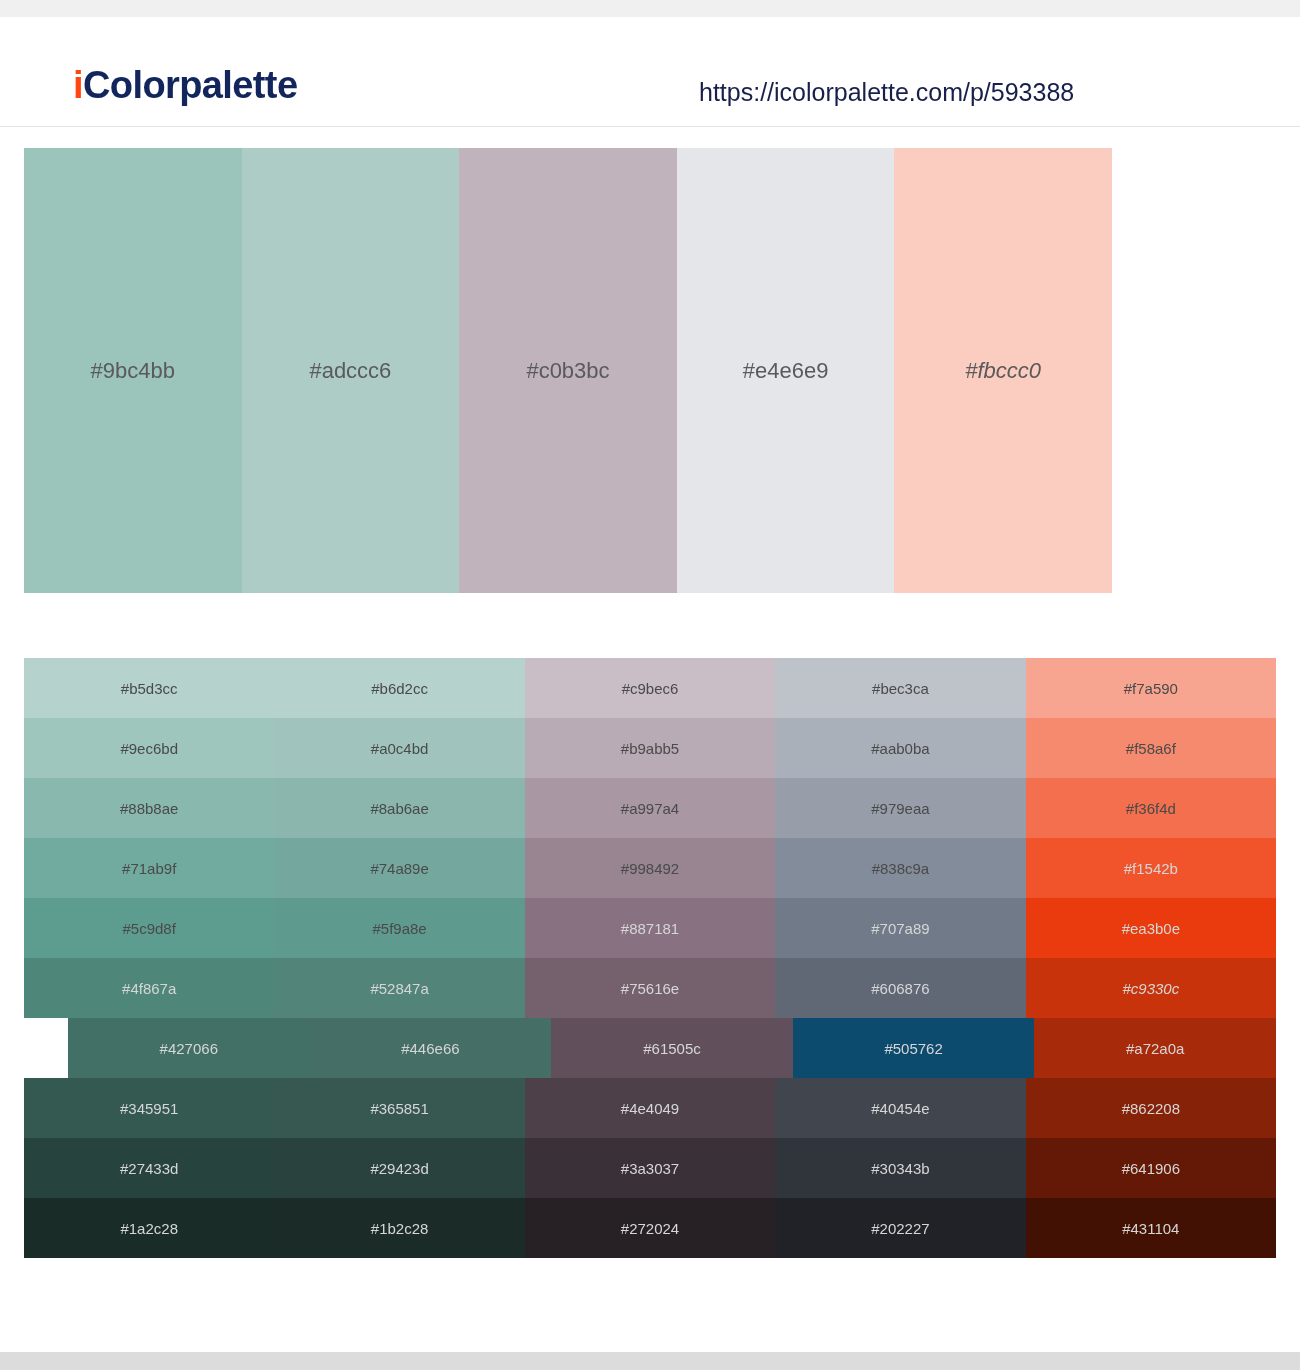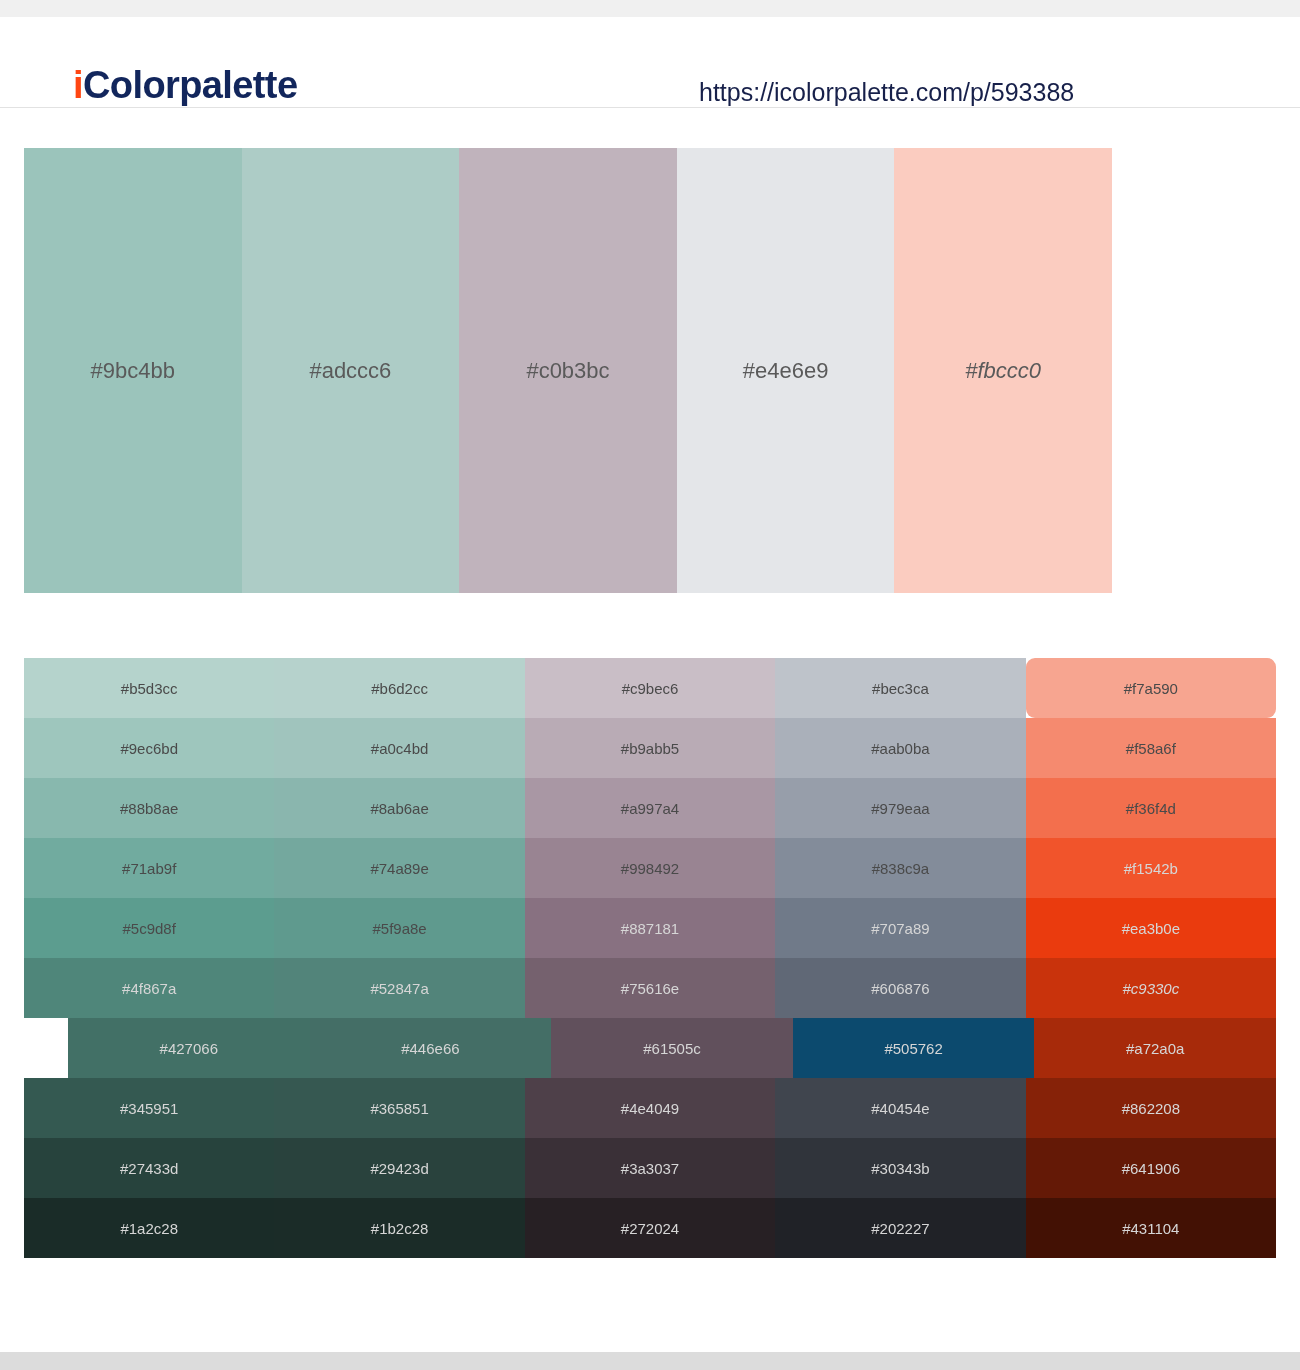--- a/index.html
+++ b/index.html
@@ -17,21 +17,21 @@
   .top-band {
     width: 100%;
     height: 17px;
     background: #f0f0f0;
   }
 
   
   .header {
     position: relative;
     width: 100%;
-    height: 91px;
+    height: 110px;
     background: #ffffff;
     border-bottom: 1px solid #e2e2e2;
   }
 
   .logo {
     position: absolute;
     left: 73px;
     top: 49px;
     font-size: 38px;
     font-weight: bold;
@@ -155,21 +155,21 @@
       </div>
       <div class="shade-cell dark-text" style="background: rgb(182, 210, 204);">
         <div class="shade-label">#b6d2cc</div>
       </div>
       <div class="shade-cell dark-text" style="background: rgb(201, 190, 198);">
         <div class="shade-label">#c9bec6</div>
       </div>
       <div class="shade-cell dark-text" style="background: rgb(190, 195, 202);">
         <div class="shade-label">#bec3ca</div>
       </div>
-      <div class="shade-cell dark-text" style="background: rgb(247, 165, 144); border-radius: 9px;">
+      <div class="shade-cell dark-text" style="background: rgb(247, 165, 144);">
         <div class="shade-label">#f7a590</div>
       </div>
     </div>
     <div class="shade-row">
       <div class="shade-cell dark-text" style="background: rgb(158, 198, 189);">
         <div class="shade-label">#9ec6bd</div>
       </div>
       <div class="shade-cell dark-text" style="background: rgb(160, 196, 189);">
         <div class="shade-label">#a0c4bd</div>
       </div>

